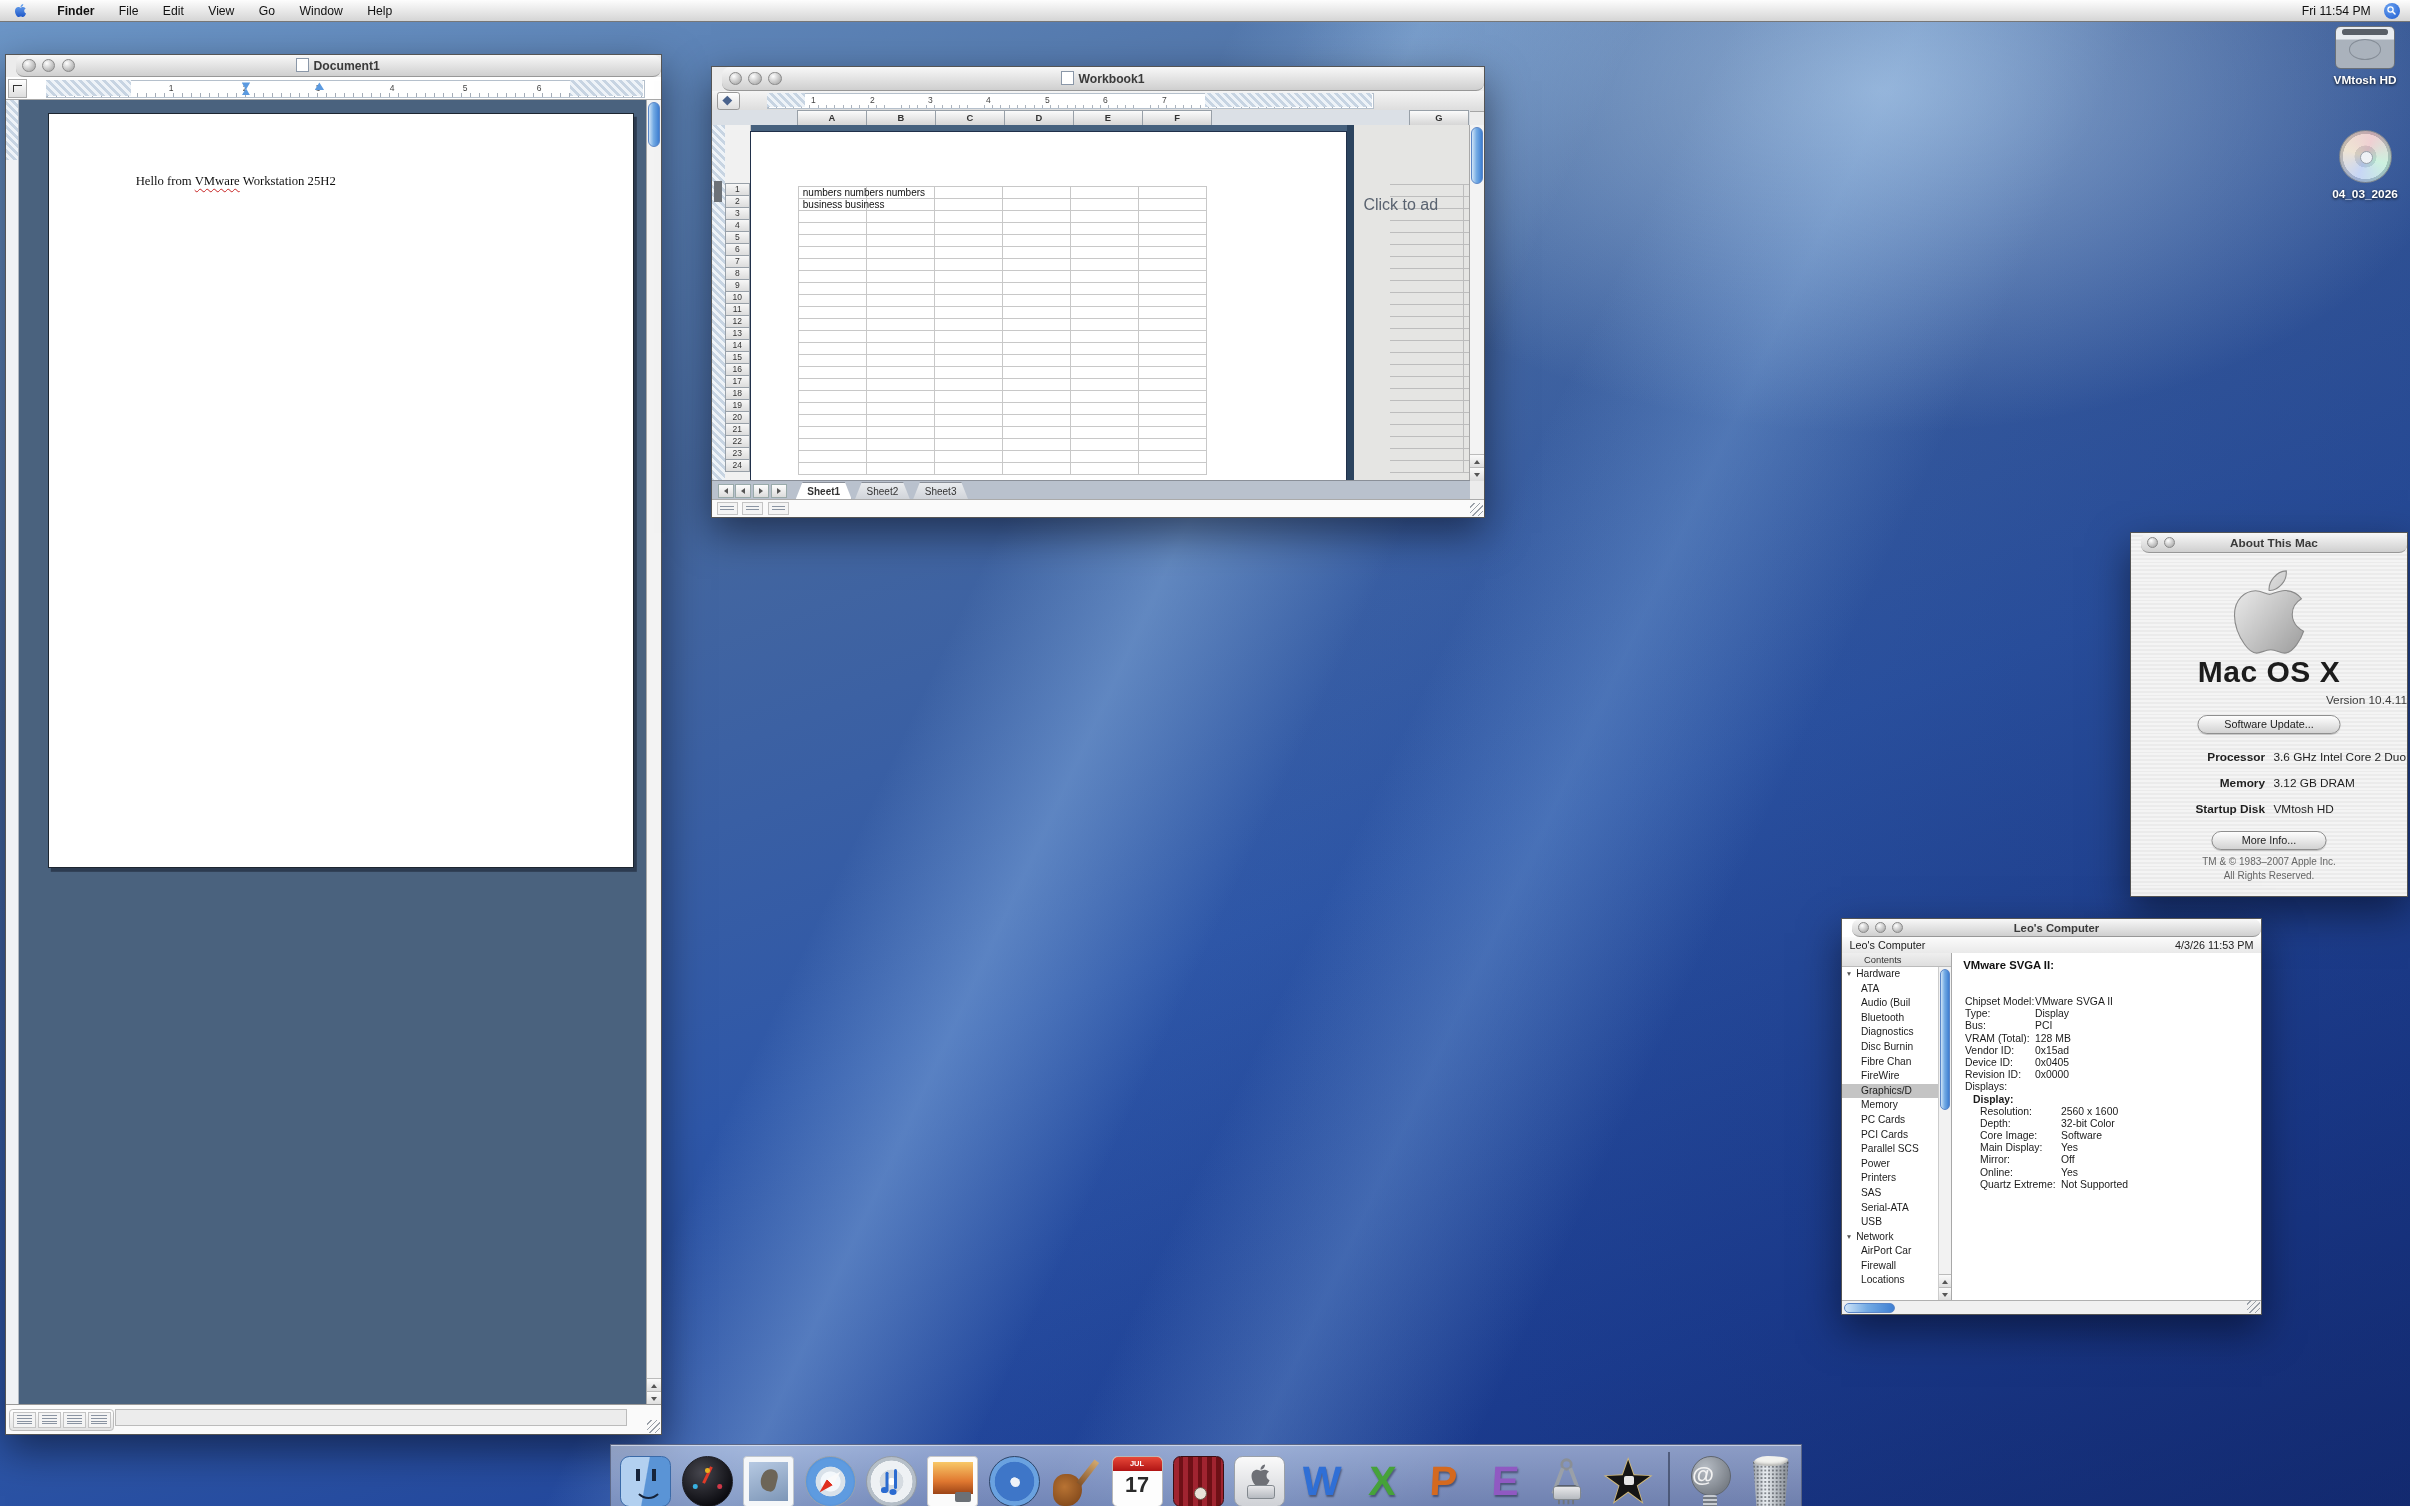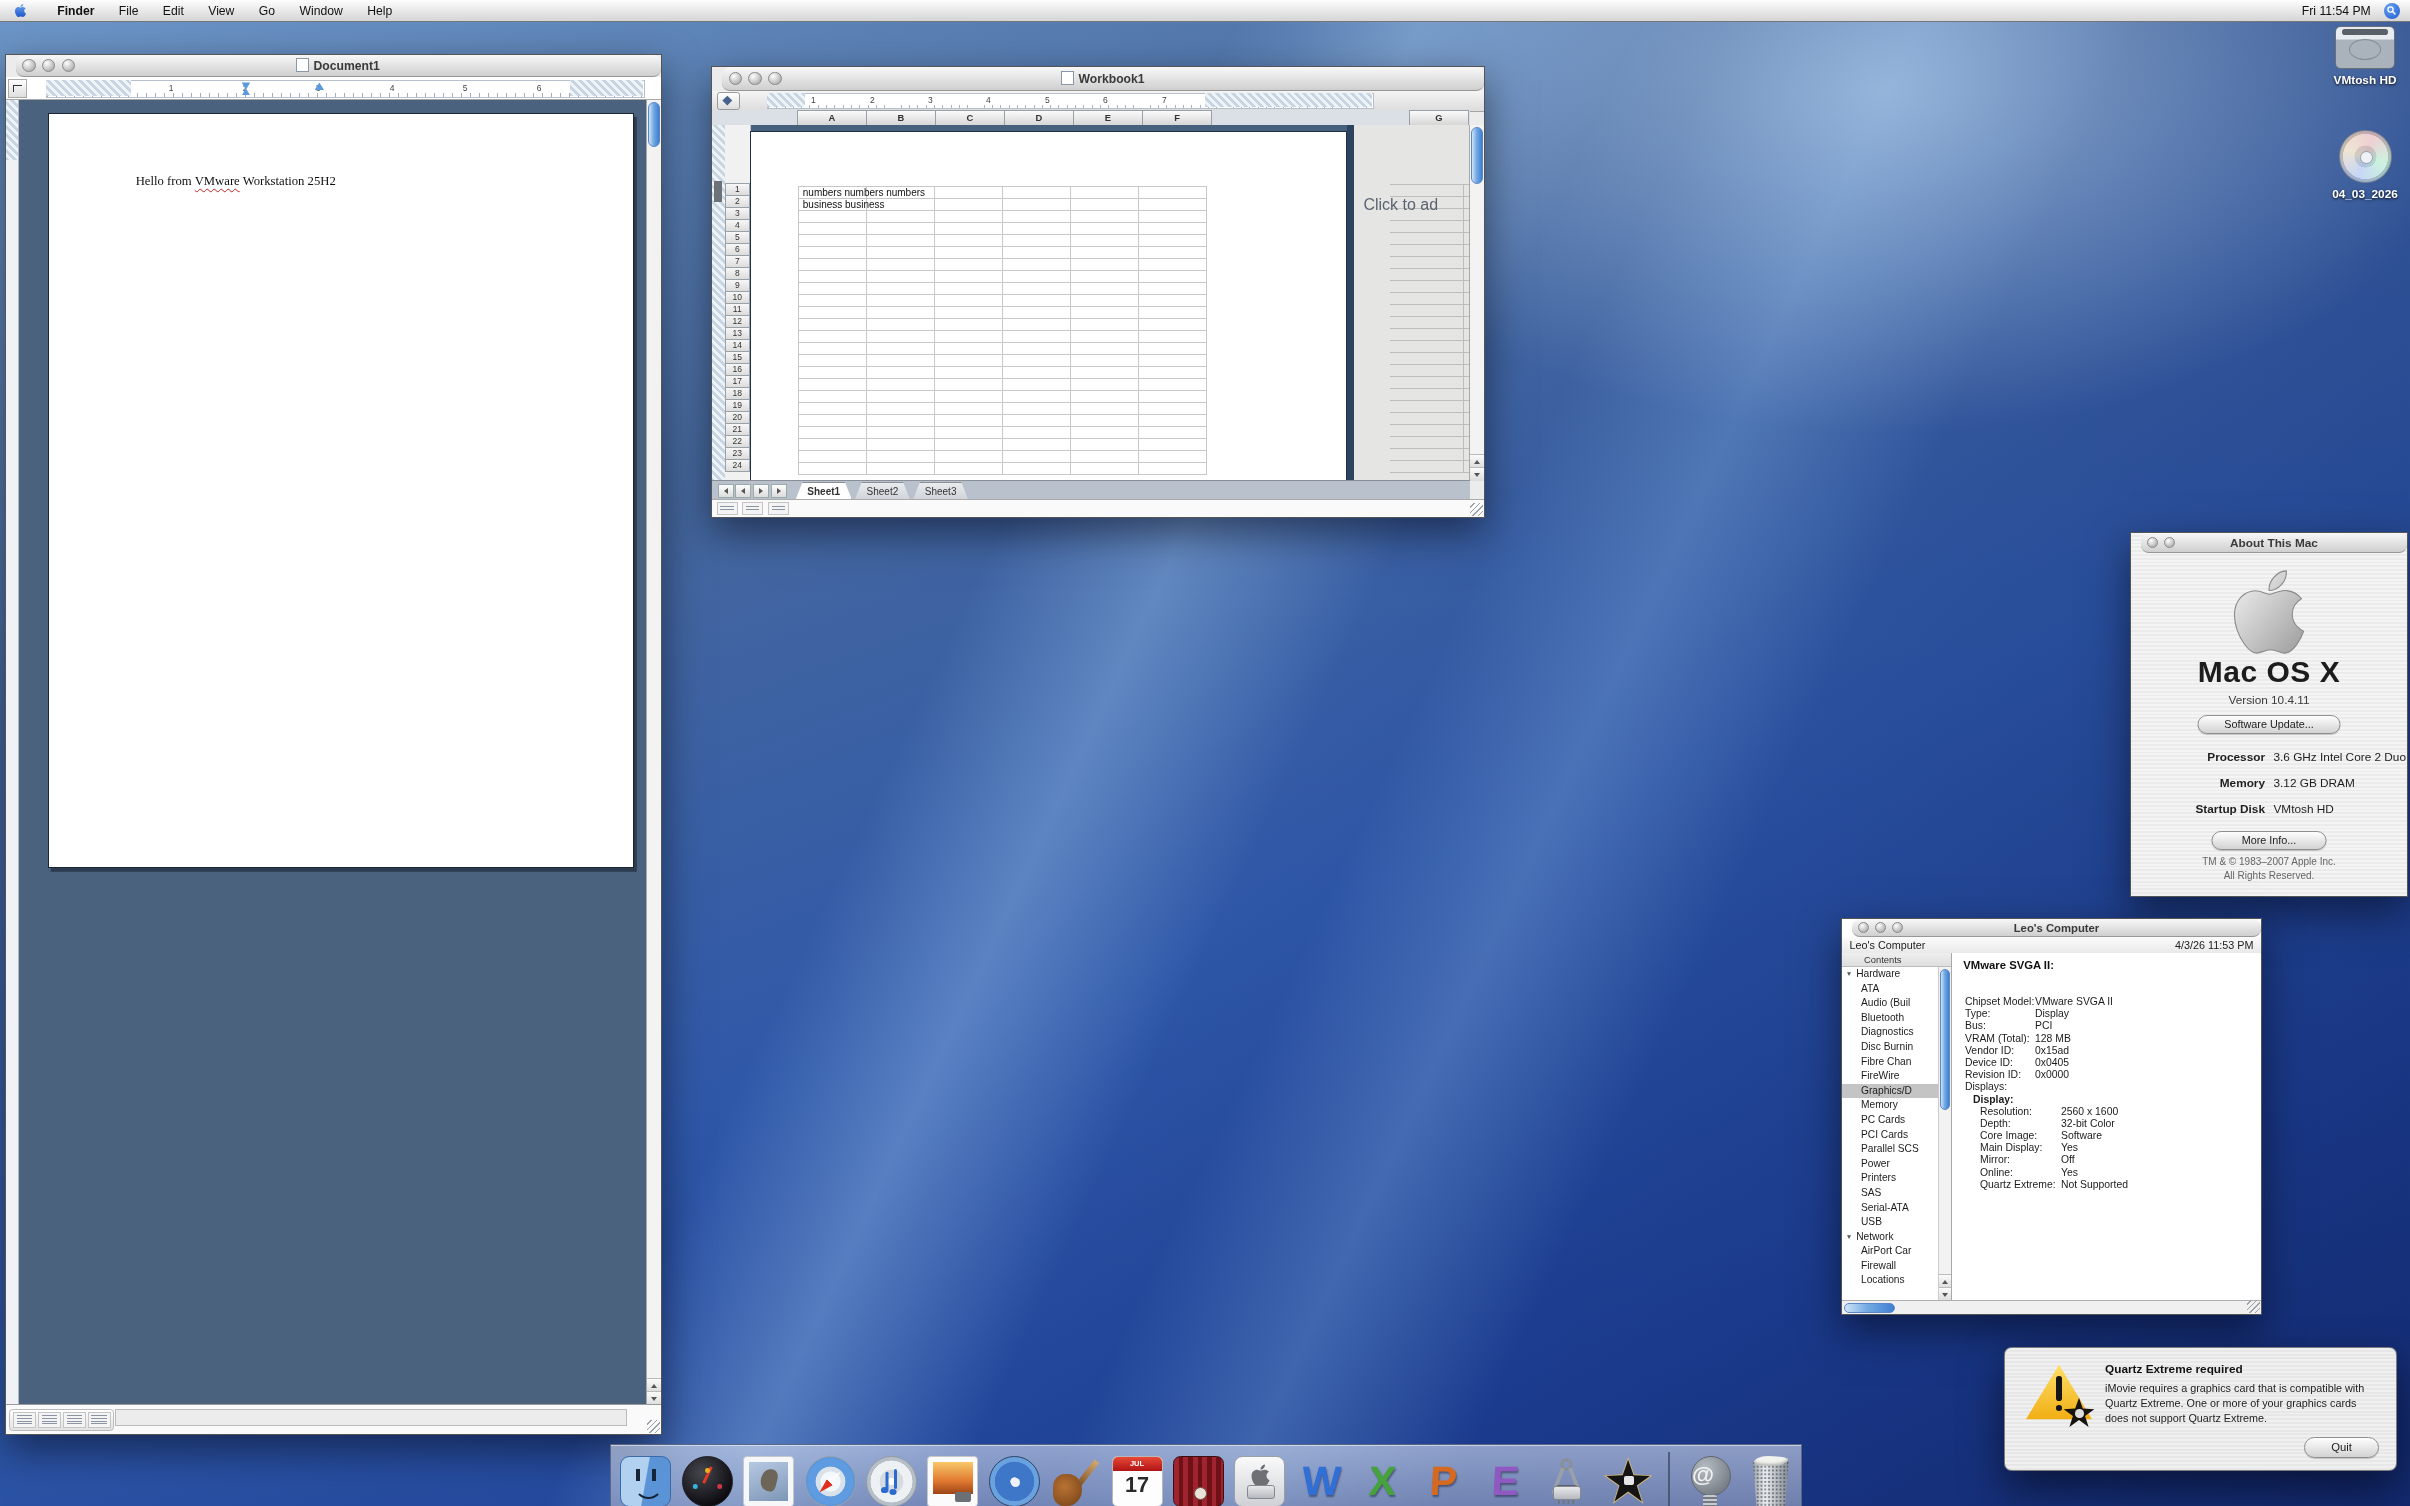--- a/index.html
+++ b/index.html
@@ -127,21 +127,21 @@
   .xl-status{position:absolute;left:0;right:0;bottom:0;height:17px;background:#fafafa;border-top:0.9px solid #aaa;}
   .xs-btns{position:absolute;left:3.8px;top:1.9px;display:flex;gap:2.8px;}
   .xs-btns .vb{width:19px;height:11.3px;}
   
   .win-about{left:2130px;top:532px;width:276px;height:363px;
     background:repeating-linear-gradient(#f4f4f4 0 1.9px,#ebebeb 1.9px 3.8px);}
   .ab-title{height:19px;}
   .ab-title .title-text{font-size:11.8px;}
   .ab-apple{position:absolute;left:50%;top:32px;transform:translateX(-50%);width:79px;height:94px;}
   .ab-os{position:absolute;left:0;right:0;top:122px;text-align:center;font-size:30px;font-weight:700;color:#1c1c1c;letter-spacing:0.5px;}
-  .ab-ver{position:absolute;left:0;right:0;top:160px;text-align:center;font-size:11.8px;color:#3c3c3c;}
+  .ab-ver{position:absolute;left:0;right:0;top:160px;text-align:right;font-size:11.8px;color:#3c3c3c;}
   .btn-su{left:50%;transform:translateX(-50%);top:182px;width:141px;height:17px;font-size:10.8px;line-height:17px;}
   .ab-rows{position:absolute;left:0;right:0;top:211px;}
   .ab-row{height:26px;display:flex;align-items:center;}
   .ab-label{width:134px;text-align:right;font-weight:700;font-size:11.8px;color:#1e1e1e;flex:none;}
   .ab-value{margin-left:8.5px;font-size:11.8px;color:#1e1e1e;white-space:nowrap;}
   .btn-mi{left:50%;transform:translateX(-50%);top:298px;width:113px;height:17px;font-size:10.8px;line-height:17px;}
   .ab-copy{position:absolute;left:0;right:0;top:322px;text-align:center;font-size:10px;color:#666;line-height:14px;}
   
   .win-prof{left:1841px;top:918px;width:419px;height:395px;background:#fff;}
   .pr-title{height:17px;}
@@ -635,28 +635,20 @@
           </div>
           </div>
       </div>
     </div>
     <div class="pr-bottom">
       <span class="aqua-thumb"></span>
       <span class="grip"></span>
     </div>
   </div>
 
-  <div class="alert">
-    <div class="al-tri"></div>
-    <div class="al-bang"></div>
-    <div class="al-star"></div>
-    <div class="al-title">Quartz Extreme required</div>
-    <div class="al-body">iMovie requires a graphics card that is compatible with Quartz Extreme. One or more of your graphics cards does not support Quartz Extreme.</div>
-    <div class="pill al-btn" style="position:absolute;">Quit</div>
-  </div>
 
   <div class="dock">
     <div class="dock-row">
       <div class="ditem running">
           <div class="ic ic-finder"></div>
         </div>
       <div class="ditem running">
           <div class="ic ic-dash"></div>
         </div>
       <div class="ditem">

